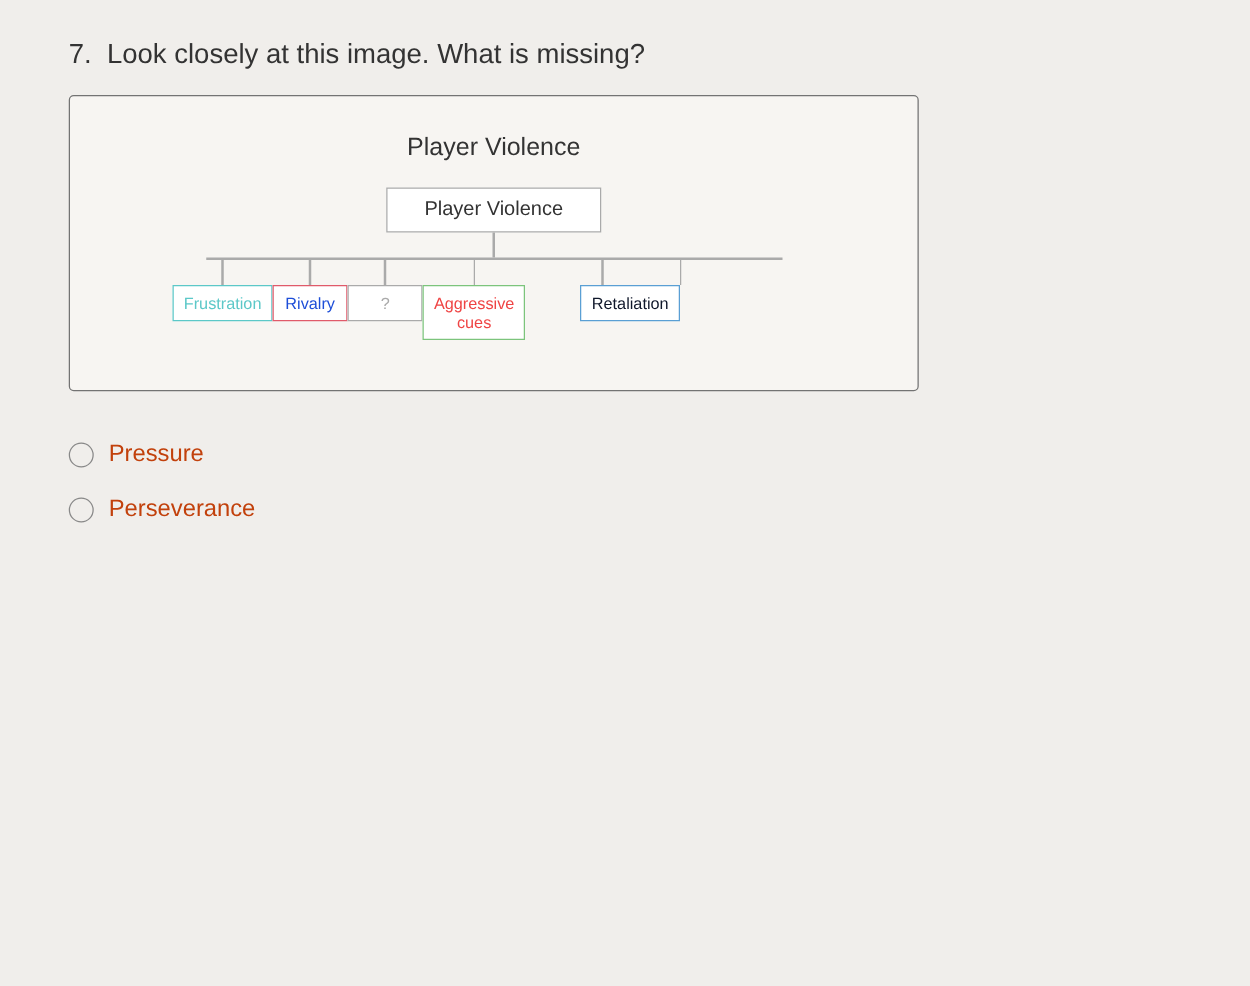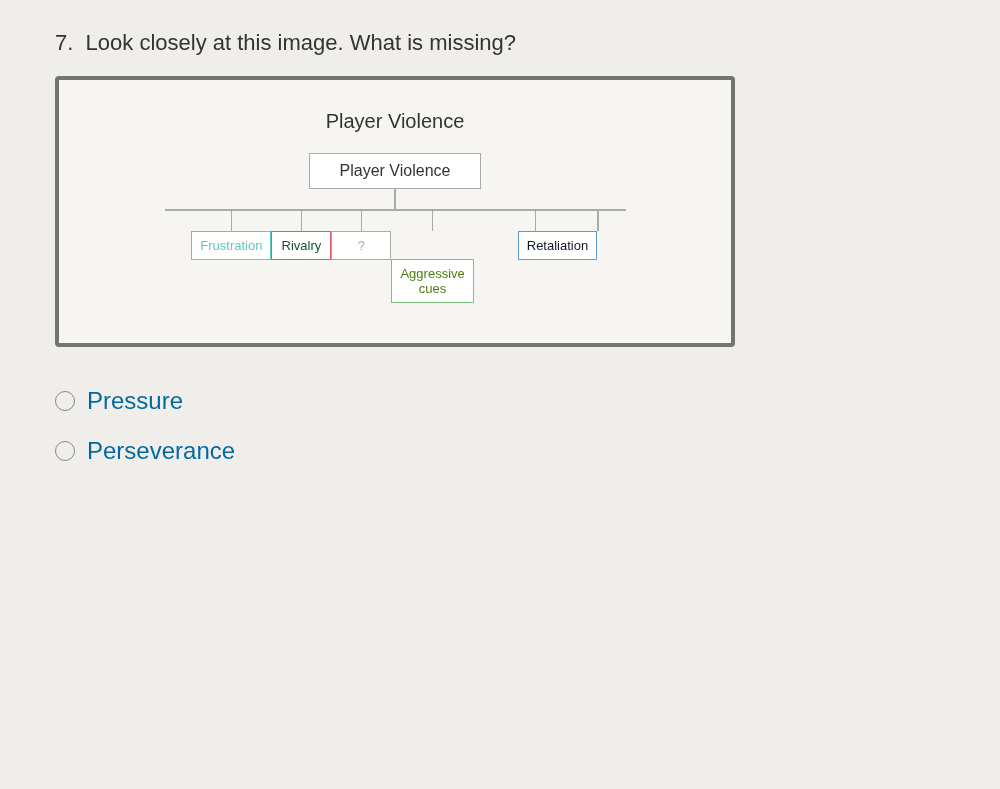--- a/index.html
+++ b/index.html
@@ -23,21 +23,21 @@
 
     .question-text {
       font-size: 22px;
       font-weight: 400;
       color: #333;
       margin-bottom: 20px;
     }
 
     .diagram-container {
       background-color: #f7f5f2;
-      border: 4px solid #737373;
+      border: 1px solid #737373;
       border-radius: 4px;
       width: 680px;
       padding: 30px 40px 40px 40px;
       margin-bottom: 40px;
     }
 
     .diagram-title {
       text-align: center;
       font-size: 20px;
       font-weight: 400;
@@ -65,21 +65,21 @@
       width: 1.5px;
       height: 20px;
       background-color: #aaa;
     }
 
     .children-row {
       display: flex;
       align-items: flex-start;
       gap: 0px;
       width: 514px;
-      justify-content: center;
+      justify-content: flex-start;
     }
 
     .child-col {
       display: flex;
       flex-direction: column;
       align-items: center;
     }
 
     .child-connector {
       width: 1.5px;
@@ -96,32 +96,31 @@
       min-width: 60px;
     }
 
     .leaf-node.cyan {
       border-color: #5cc8c8;
       color: #5cc8c8;
     }
 
     .leaf-node.red {
       border-color: #e05a6a;
-      color: #14532d;
+      color: #1d4ed8;
     }
 
     .leaf-node.gray {
       border-color: #aaa;
       color: #aaa;
     }
 
     .leaf-node.green {
       border-color: #7cc47c;
-      color: #4d7c0f;
-      margin-top: 28px;
+      color: #ef4444;
     }
 
     .leaf-node.blue {
       border-color: #5a9fd4;
       color: #0f172a;
       margin-left: 44px;
     }
 
     .leaf-node.yellow {
       border-color: #d4aa44;
@@ -158,23 +157,23 @@
     .radio-circle {
       width: 20px;
       height: 20px;
       border-radius: 50%;
       border: 1.5px solid #888;
       background: transparent;
       flex-shrink: 0;
     }
 
     .answer-label {
-      font-size: 24px;
-      font-weight: 400;
-      color: #0369a1;
+      font-size: 19px;
+      font-weight: 400;
+      color: #c2410c;
       text-align: right;
     }
   </style>
 </head>
 <body>
 
 <div class="page-container">
   <div class="question-text">
     <span>7.</span>
     &nbsp;<span>Look closely at this image. What is missing?</span>

